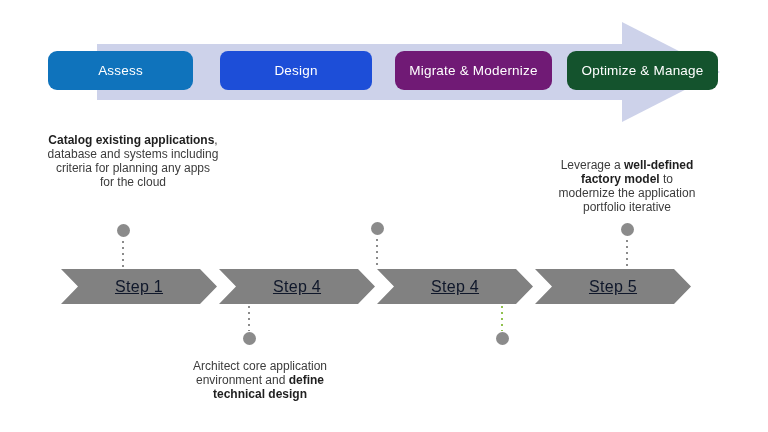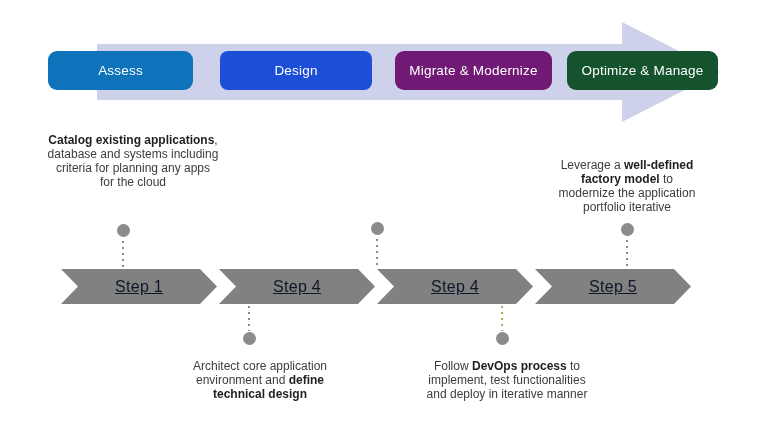--- a/index.html
+++ b/index.html
@@ -99,17 +99,14 @@
   </div>
 
   <div class="vline line-2"></div>
   <div class="dot dot-2"></div>
   <div class="vline green line-4"></div>
   <div class="dot dot-4"></div>
 
   <div class="desc desc-2"><span>Architect core application
 environment and </span><span class="b">define
 technical design</span><span></span></div>
-  <div class="desc desc-4"><span>Follow </span><span class="b">DevOps process</span><span> to
-implement, test functionalities
-and deploy in iterative manner</span></div>
 
 </div>
 
 </body></html>

